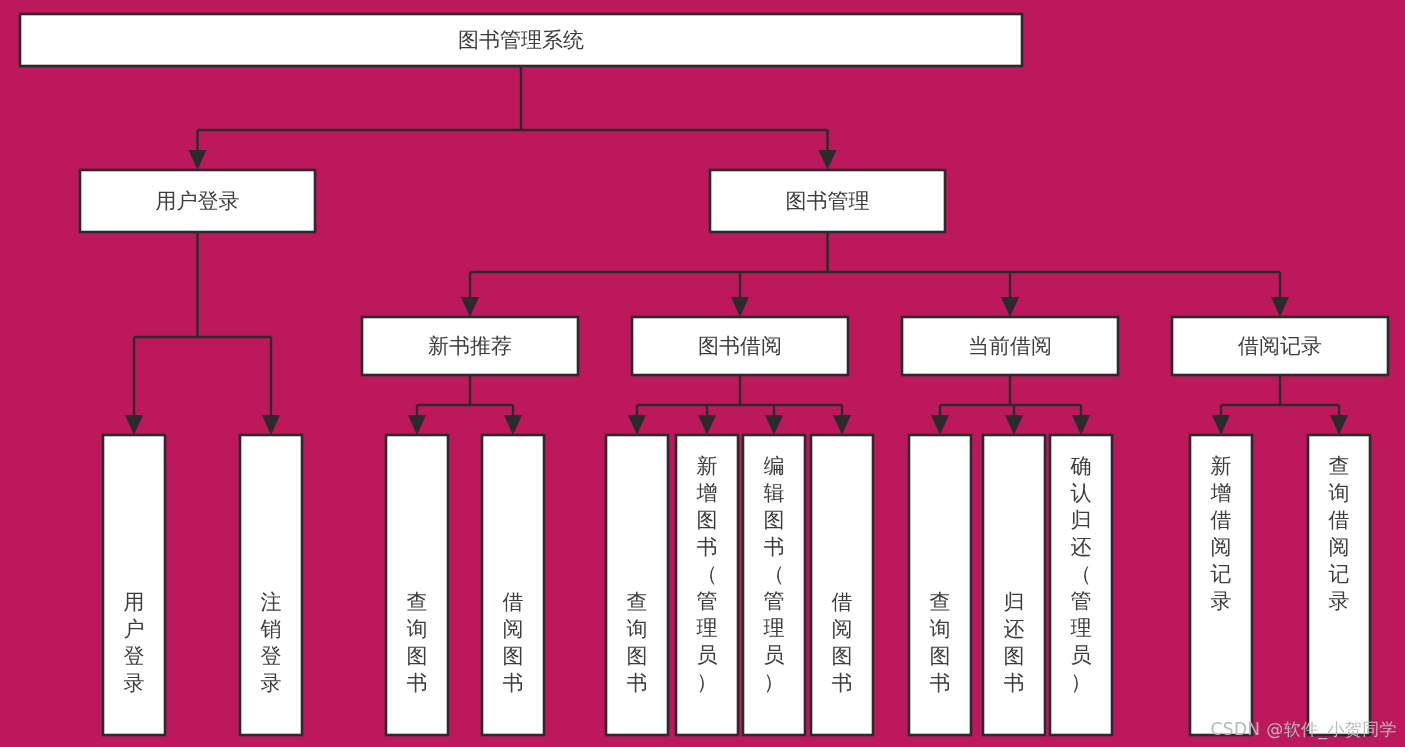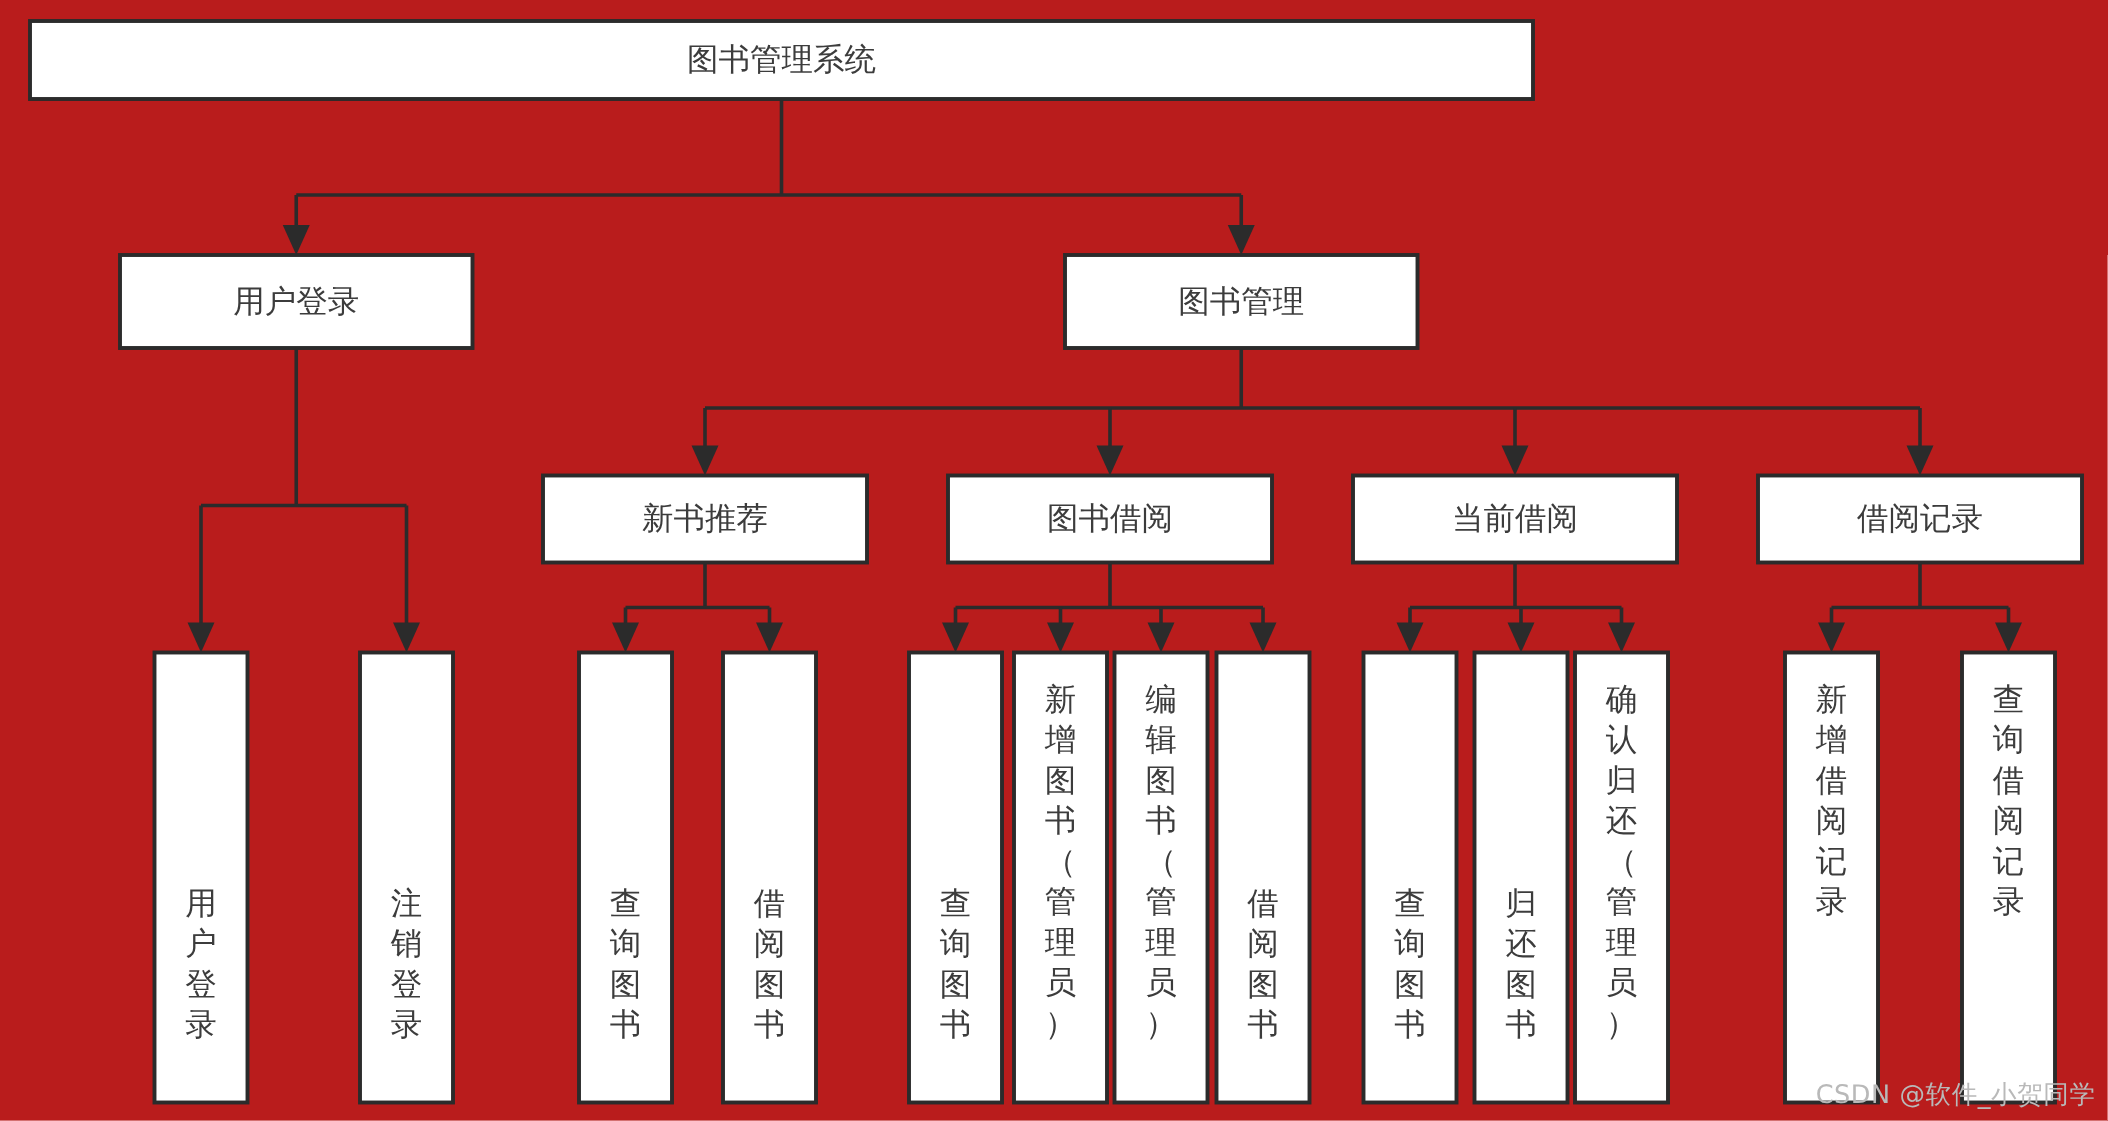--- a/index.html
+++ b/index.html
@@ -11,21 +11,21 @@
   body {
     width: 1405px;
     height: 747px;
     font-family: "DejaVu Sans", "Liberation Sans", sans-serif;
     overflow: hidden;
   }
   #diagram-root {
     position: relative;
     width: 1405px;
     height: 747px;
-    background: #b91c1c;
+    background: #be185d;
   }
   svg.flow-canvas {
     position: absolute;
     left: 0;
     top: 0;
     width: 1405px;
     height: 747px;
     display: block;
   }
   .node-rect {

